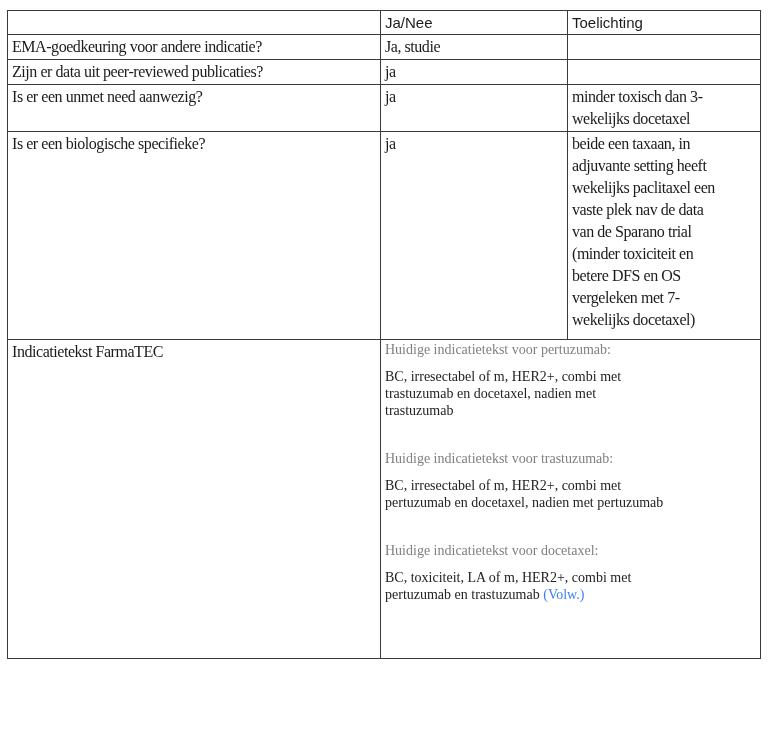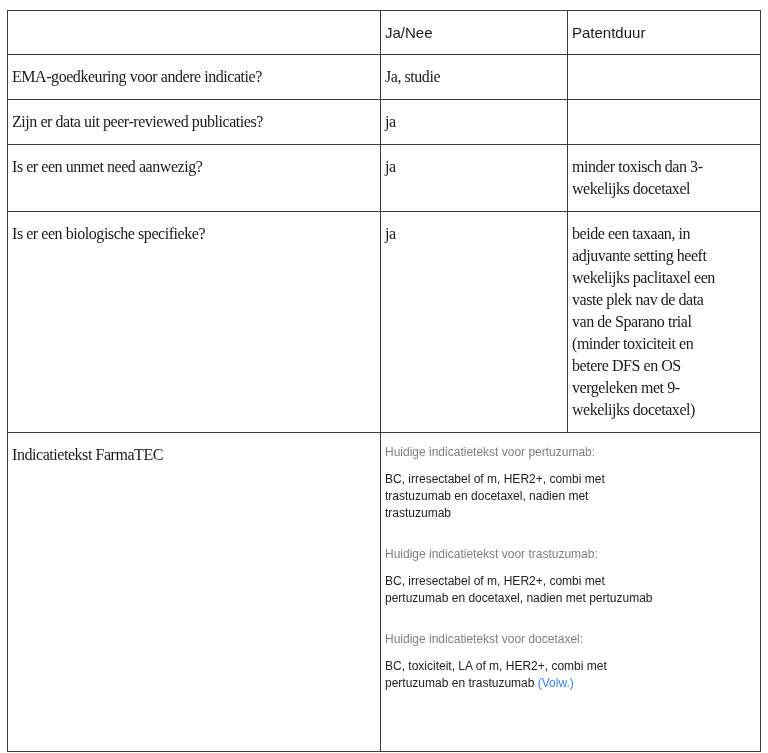--- a/index.html
+++ b/index.html
@@ -15,21 +15,21 @@
     position: absolute;
     left: 7px;
     top: 10px;
     width: 753px;
     border-collapse: collapse;
     table-layout: fixed;
   }
   .doc-table th, .doc-table td {
     border: 1.5px solid #3a3a3a;
     vertical-align: top;
-    padding: 11px 4px;
+    padding: 1px 4px;
     text-align: left;
     font-weight: normal;
     overflow: hidden;
   }
   
   .cond {
     font-family: Liberation Serif, serif;
     font-size: 16px;
     line-height: 22px;
     letter-spacing: -0.45px;
@@ -37,25 +37,25 @@
     white-space: pre-line;
   }
   
   .reg {
     font-family: "Liberation Sans", sans-serif;
     font-size: 15px;
     line-height: 21px;
     color: #1b1b1b;
   }
   .mc { padding-top: 3px; }
-  .mc .sec + .sec { margin-top: 24px; }
+  .mc .sec + .sec { margin-top: 31px; }
   .mc p {
     margin: 0;
-    font-family: Liberation Sans, sans-serif;
-    font-size: 12px;
+    font-family: Liberation Serif, serif;
+    font-size: 14px;
     line-height: 17px;
     color: #222222;
     white-space: pre-line;
   }
   .mc p.sec-heading { color: #7f7f7f; }
   .mc p.sec-body { margin-top: 10px; }
   .gray-suffix { color: #3b82f6; }
 </style>
 </head>
 <body>
@@ -64,21 +64,21 @@
   <table class="doc-table">
     <colgroup>
       <col style="width:373px">
       <col style="width:187px">
       <col style="width:193px">
     </colgroup>
     <tbody>
         <tr style="height:23px">
       <th class="reg"></th>
       <th class="reg">Ja/Nee</th>
-      <th class="reg">Patentduur</th>
+      <th class="reg">Toelichting</th>
     </tr>
     <tr style="height:23px">
       <td class="cond">EMA-goedkeuring voor andere indicatie?</td>
       <td class="cond">Ja, studie</td>
       <td class="cond"></td>
     </tr>
     <tr style="height:23px">
       <td class="cond">Zijn er data uit peer-reviewed publicaties?</td>
       <td class="cond">ja</td>
       <td class="cond"></td>
@@ -92,21 +92,21 @@
     <tr style="height:208px">
       <td class="cond">Is er een biologische specifieke?</td>
       <td class="cond">ja</td>
       <td class="cond">beide een taxaan, in
 adjuvante setting heeft
 wekelijks paclitaxel een
 vaste plek nav de data
 van de Sparano trial
 (minder toxiciteit en
 betere DFS en OS
-vergeleken met 9-
+vergeleken met 7-
 wekelijks docetaxel)</td>
     </tr>
     <tr style="height:319px">
       <td class="cond">Indicatietekst FarmaTEC</td>
       <td class="mc" colspan="2">
         <div class="sec">
           <p class="sec-heading">Huidige indicatietekst voor pertuzumab:</p>
           <p class="sec-body">BC, irresectabel of m, HER2+, combi met
 trastuzumab en docetaxel, nadien met
 trastuzumab</p>

